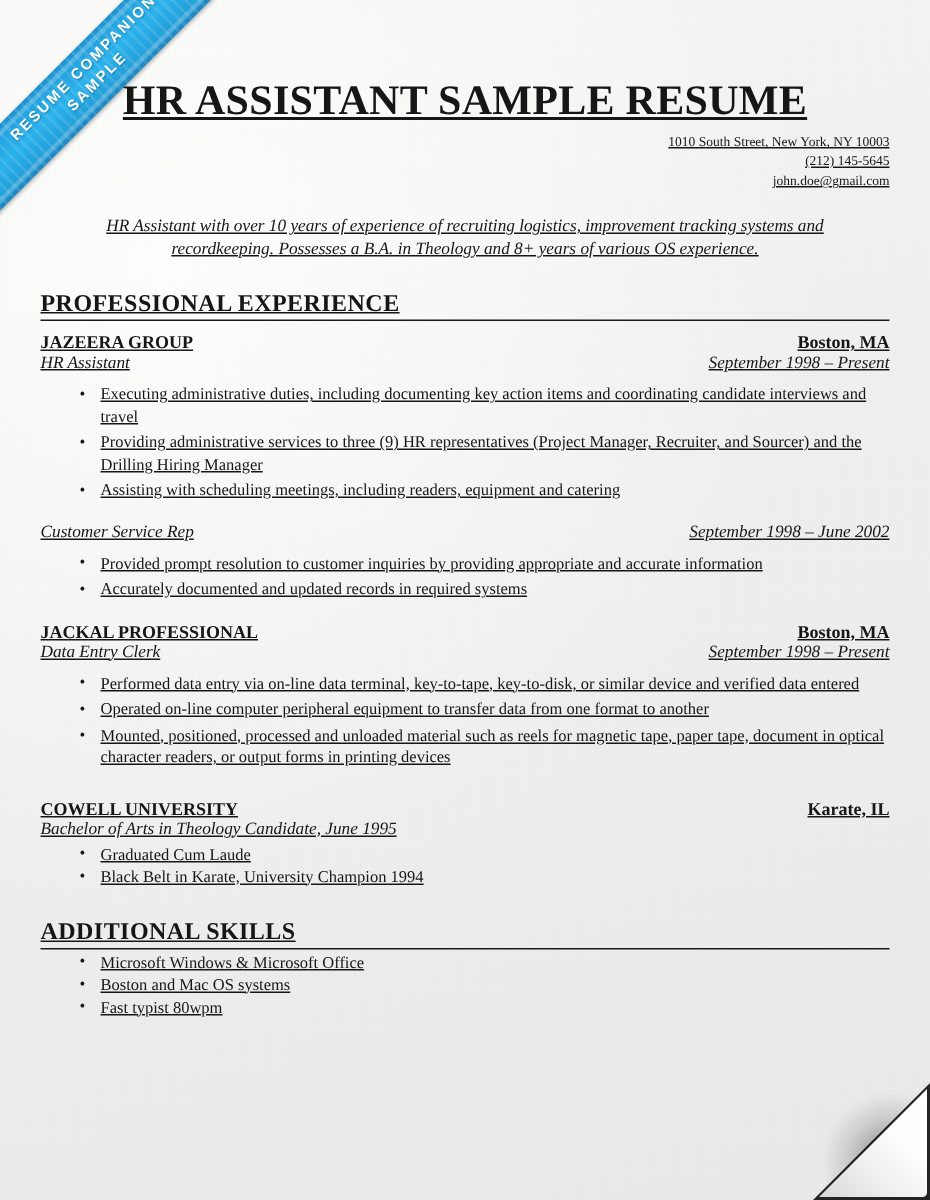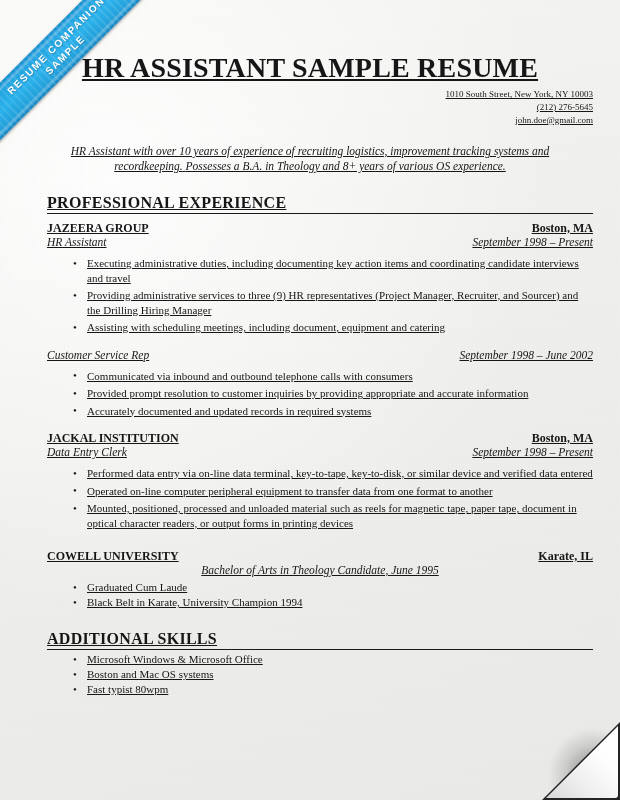--- a/index.html
+++ b/index.html
@@ -110,21 +110,20 @@
   .summary {
     text-align: center;
     font-style: italic;
     font-size: 11.5px;
     line-height: 15px;
     margin: 17px 34px 0 34px;
   }
 
   .section {
     margin-top: 19px;
-    margin-left: 20px;
   }
   .section-title {
     font-size: 16px;
     font-weight: bold;
     letter-spacing: 0.3px;
     padding-bottom: 1px;
     border-bottom: 1.6px solid #1a1a1a;
     line-height: 19px;
   }
 
@@ -174,21 +173,20 @@
     top: -0.5px;
     font-size: 11px;
   }
   ul.bullets.tight { margin-top: 2px; }
   ul.bullets.tight li { margin-bottom: 0px; line-height: 15px; }
 
   .edu-line {
     font-size: 11.5px;
     font-style: italic;
     line-height: 15px;
-    text-align: center;
   }
 
   
   .curl-dark {
     position: absolute;
     right: 0;
     bottom: 0;
     width: 78px;
     height: 78px;
     z-index: 4;
@@ -231,21 +229,21 @@
       <span class="ribbon-line">SAMPLE</span>
     </div>
   </div>
 
   <div class="doc">
 
     <h1 class="resume-title">HR ASSISTANT SAMPLE RESUME</h1>
 
     <div class="contact">
       <div>1010 South Street, New York, NY 10003</div>
-      <div>(212) 276-5645</div>
+      <div>(212) 145-5645</div>
       <div>john.doe@gmail.com</div>
     </div>
 
     <div class="summary">
       <span>HR Assistant with over 10 years of experience of recruiting logistics, improvement tracking systems and recordkeeping.</span>
       <span>Possesses a B.A. in Theology and 8+ years of various OS experience.</span>
     </div>
 
     <div class="section">
       <div class="section-title">PROFESSIONAL EXPERIENCE</div>
@@ -255,39 +253,38 @@
           <span class="org">JAZEERA GROUP</span>
           <span class="loc">Boston, MA</span>
         </div>
         <div class="entry-row">
           <span class="role">HR Assistant</span>
           <span class="dates">September 1998 – Present</span>
         </div>
         <ul class="bullets">
           <li>Executing administrative duties, including documenting key action items and coordinating candidate interviews and travel</li>
           <li>Providing administrative services to three (9) HR representatives (Project Manager, Recruiter, and Sourcer) and the Drilling Hiring Manager</li>
-          <li>Assisting with scheduling meetings, including document, equipment and catering</li>
+          <li>Assisting with scheduling meetings, including readers, equipment and catering</li>
         </ul>
       </div>
 
       <div class="entry sub-entry">
         <div class="entry-row">
           <span class="role">Customer Service Rep</span>
           <span class="dates">September 1998 – June 2002</span>
         </div>
         <ul class="bullets">
-          <li>Communicated via inbound and outbound telephone calls with consumers</li>
           <li>Provided prompt resolution to customer inquiries by providing appropriate and accurate information</li>
           <li>Accurately documented and updated records in required systems</li>
         </ul>
       </div>
 
       <div class="entry sub-entry">
         <div class="entry-row">
-          <span class="org">JACKAL INSTITUTION</span>
+          <span class="org">JACKAL PROFESSIONAL</span>
           <span class="loc">Boston, MA</span>
         </div>
         <div class="entry-row">
           <span class="role">Data Entry Clerk</span>
           <span class="dates">September 1998 – Present</span>
         </div>
         <ul class="bullets">
           <li>Performed data entry via on-line data terminal, key-to-tape, key-to-disk, or similar device and verified data entered</li>
           <li>Operated on-line computer peripheral equipment to transfer data from one format to another</li>
           <li>Mounted, positioned, processed and unloaded material such as reels for magnetic tape, paper tape, document in optical character readers, or output forms in printing devices</li>

